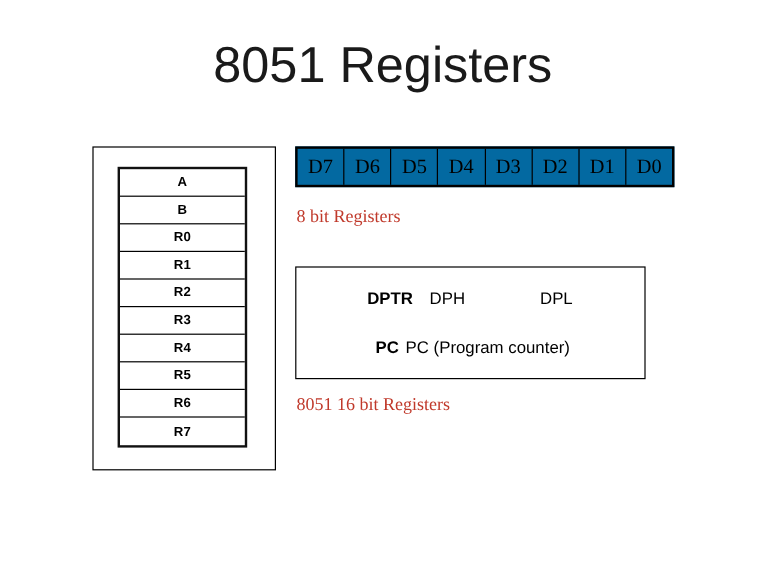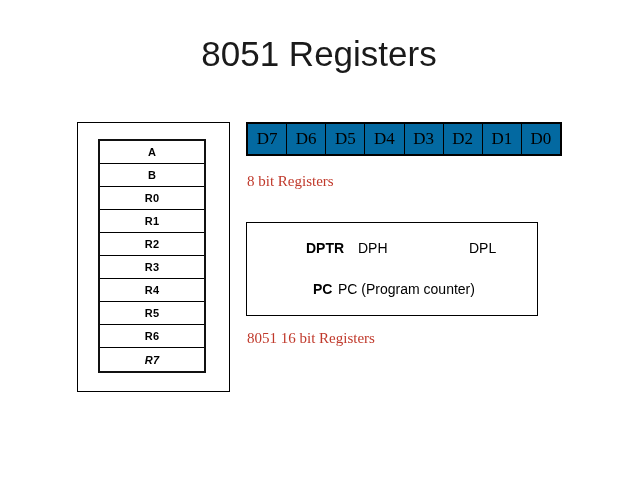--- a/index.html
+++ b/index.html
@@ -20,21 +20,21 @@
   }
 
   
   #slide-title {
     position: absolute;
     left: 0;
     top: 34px;
     width: 638px;
     text-align: center;
     font-family: "Liberation Sans", sans-serif;
-    font-size: 35px;
+    font-size: 42px;
     font-weight: 400;
     line-height: 40px;
     letter-spacing: 0px;
     color: #1a1a1a;
     white-space: nowrap;
   }
 
   
   #left-frame {
     position: absolute;
@@ -66,21 +66,20 @@
     align-items: center;
     justify-content: center;
     font-family: "Liberation Sans", sans-serif;
     font-size: 11px;
     font-weight: 700;
     color: #000000;
     letter-spacing: 0.2px;
   }
   .reg-cell:last-child {
     border-bottom: none;
-    font-style: italic;
   }
 
   
   #left-caption {
     position: absolute;
     left: 52px;
     top: 399px;
     font-family: "Liberation Serif", serif;
     font-size: 15px;
     font-weight: 400;
@@ -164,21 +163,21 @@
     font-family: "Liberation Sans", sans-serif;
     font-size: 14px;
     font-weight: 400;
     color: #000000;
     white-space: nowrap;
     line-height: 22px;
   }
 
   #dptr-label { left: 19px; margin-left: 40px; }
   #dph-value  { left: 111px; }
-  #dpl-value  { left: 222px; }
+  #dpl-value  { left: 203px; }
 
   #pc-label   { left: 26px; padding-left: 40px; }
   #pc-value   { left: 91px; }
 
   
   #wide-caption {
     position: absolute;
     left: 247px;
     top: 330px;
     font-family: "Liberation Serif", serif;

